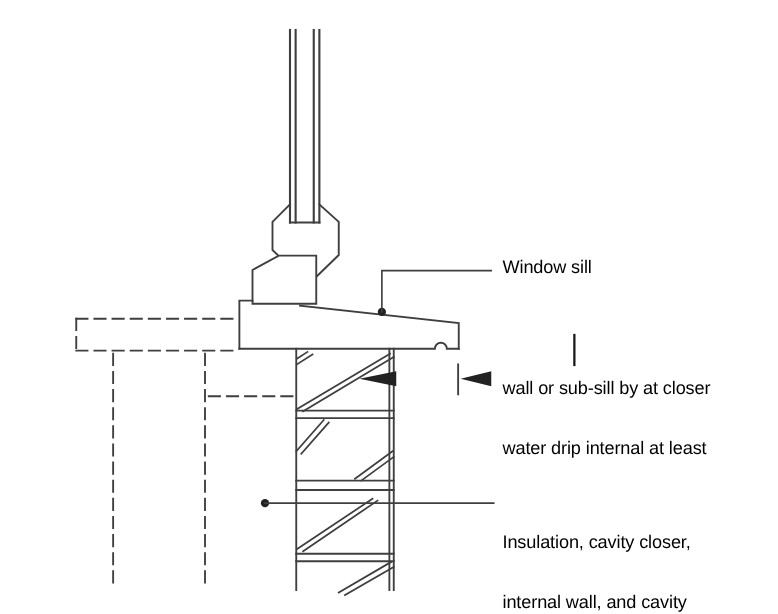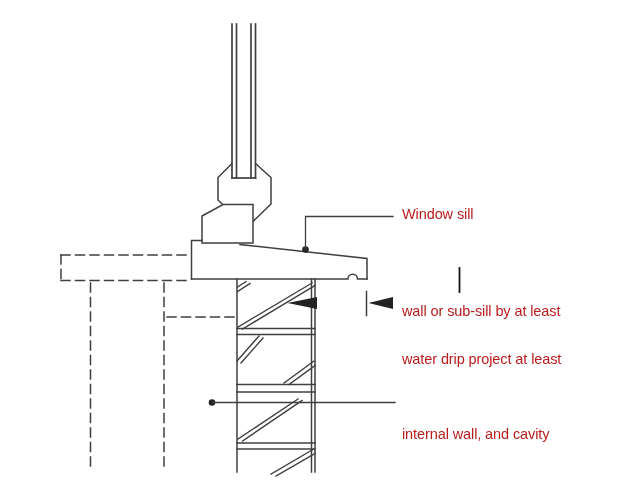--- a/index.html
+++ b/index.html
@@ -6,21 +6,21 @@
   #canvas{
     position:relative;
     width:622px;height:491px;
     background:#ffffff;
     font-family:"Liberation Sans", sans-serif;
     overflow:hidden;
   }
   #drawing{position:absolute;left:0;top:0;}
   .ann{
     position:absolute;
-    color:#b91c1c;
+    color:#000000;
     font-size:14.5px;
     line-height:16px;
     letter-spacing:-0.1px;
     white-space:pre;
   }
 </style>
 </head>
 <body>
 
 <div id="canvas">
@@ -92,23 +92,24 @@
       <line x1="366.5" y1="291.5" x2="366.5" y2="315.5"></line>
       <polygon points="368.5,303 393,297 393,309" fill="#222222" stroke="none"></polygon>
     </g>
 
     <line x1="459.5" y1="268" x2="459.5" y2="292" stroke="#161616" stroke-width="1.8"></line>
   </svg>
 
   <div class="ann" style="left:402px;top:206px;">Window sill</div>
 
   <div class="ann" style="left:402px;top:271px;">
-    <div>wall or sub-sill by at least</div>
-    <div>water drip project at least</div>
+    <div>wall or sub-sill by at closer</div>
+    <div>water drip internal at least</div>
     
   </div>
 
   <div class="ann" style="left:402px;top:394px;">
+    <div>Insulation, cavity closer,</div>
     <div>internal wall, and cavity</div>
     
   </div>
 
 </div>
 
 </body></html>

